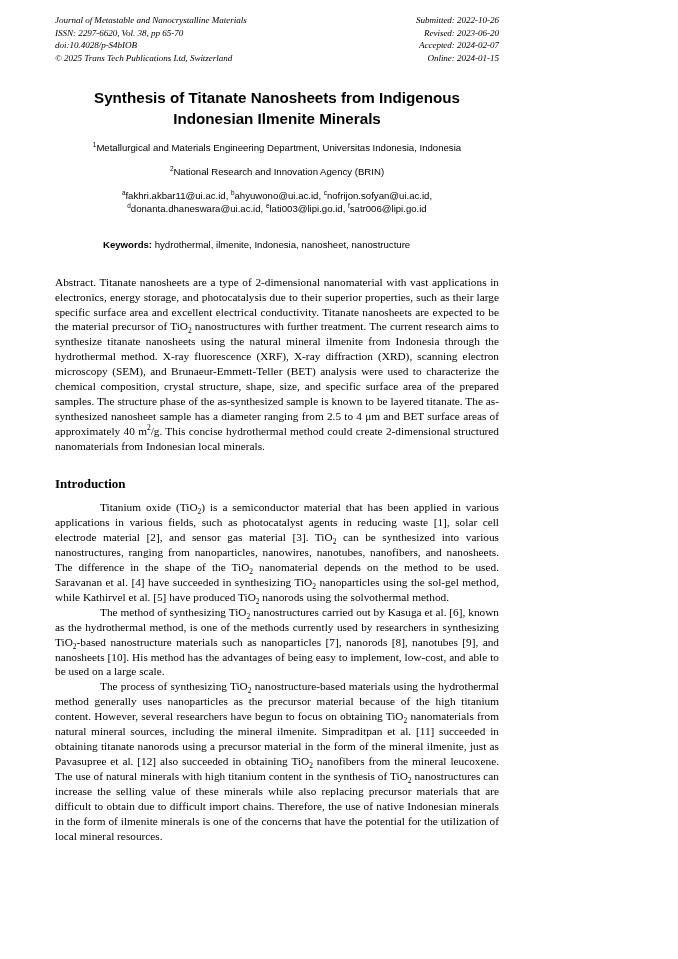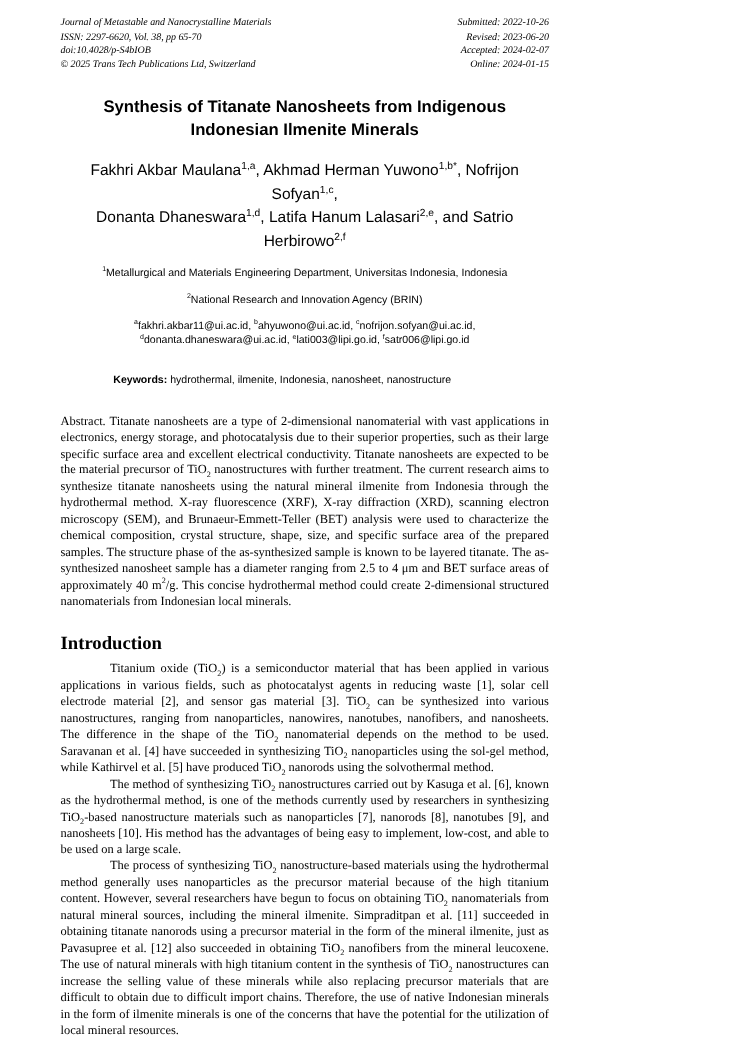--- a/index.html
+++ b/index.html
@@ -103,21 +103,21 @@
     font-size: 11.3px;
     line-height: 14.95px;
     text-align: justify;
     text-justify: inter-word;
     margin-top: 24px;
   }
   .abstract b { font-weight: normal; }
 
   
   .section-heading {
-    font-size: 17px;
+    font-size: 13px;
     font-weight: bold;
     line-height: 14.95px;
     margin-top: 23px;
     text-align: left;
   }
   .body-par {
     font-size: 11.3px;
     line-height: 14.95px;
     text-align: justify;
     text-justify: inter-word;
@@ -141,24 +141,20 @@
     <div class="masthead-right">
       <span class="line">Submitted: 2022-10-26</span>
       <span class="line">Revised: 2023-06-20</span>
       <span class="line">Accepted: 2024-02-07</span>
       <span class="line">Online: 2024-01-15</span>
     </div>
   </div>
 
   <h1 class="title">Synthesis of Titanate Nanosheets from Indigenous Indonesian Ilmenite Minerals</h1>
 
-  <div class="authors">
-    <span class="line">Fakhri Akbar Maulana<sup>1,a</sup>, Akhmad Herman Yuwono<sup>1,b*</sup>, Nofrijon Sofyan<sup>1,c</sup>,</span>
-    <span class="line">Donanta Dhaneswara<sup>1,d</sup>, Latifa Hanum Lalasari<sup>2,e</sup>, and Satrio Herbirowo<sup>2,f</sup></span>
-  </div>
 
   <div class="affiliations">
     <span class="affiliation"><sup>1</sup>Metallurgical and Materials Engineering Department, Universitas Indonesia, Indonesia</span>
     <span class="affiliation"><sup>2</sup>National Research and Innovation Agency (BRIN)</span>
   </div>
 
   <div class="emails">
     <span class="line"><sup>a</sup>fakhri.akbar11@ui.ac.id, <sup>b</sup>ahyuwono@ui.ac.id, <sup>c</sup>nofrijon.sofyan@ui.ac.id,</span>
     <span class="line"><sup>d</sup>donanta.dhaneswara@ui.ac.id, <sup>e</sup>lati003@lipi.go.id, <sup>f</sup>satr006@lipi.go.id</span>
   </div>

